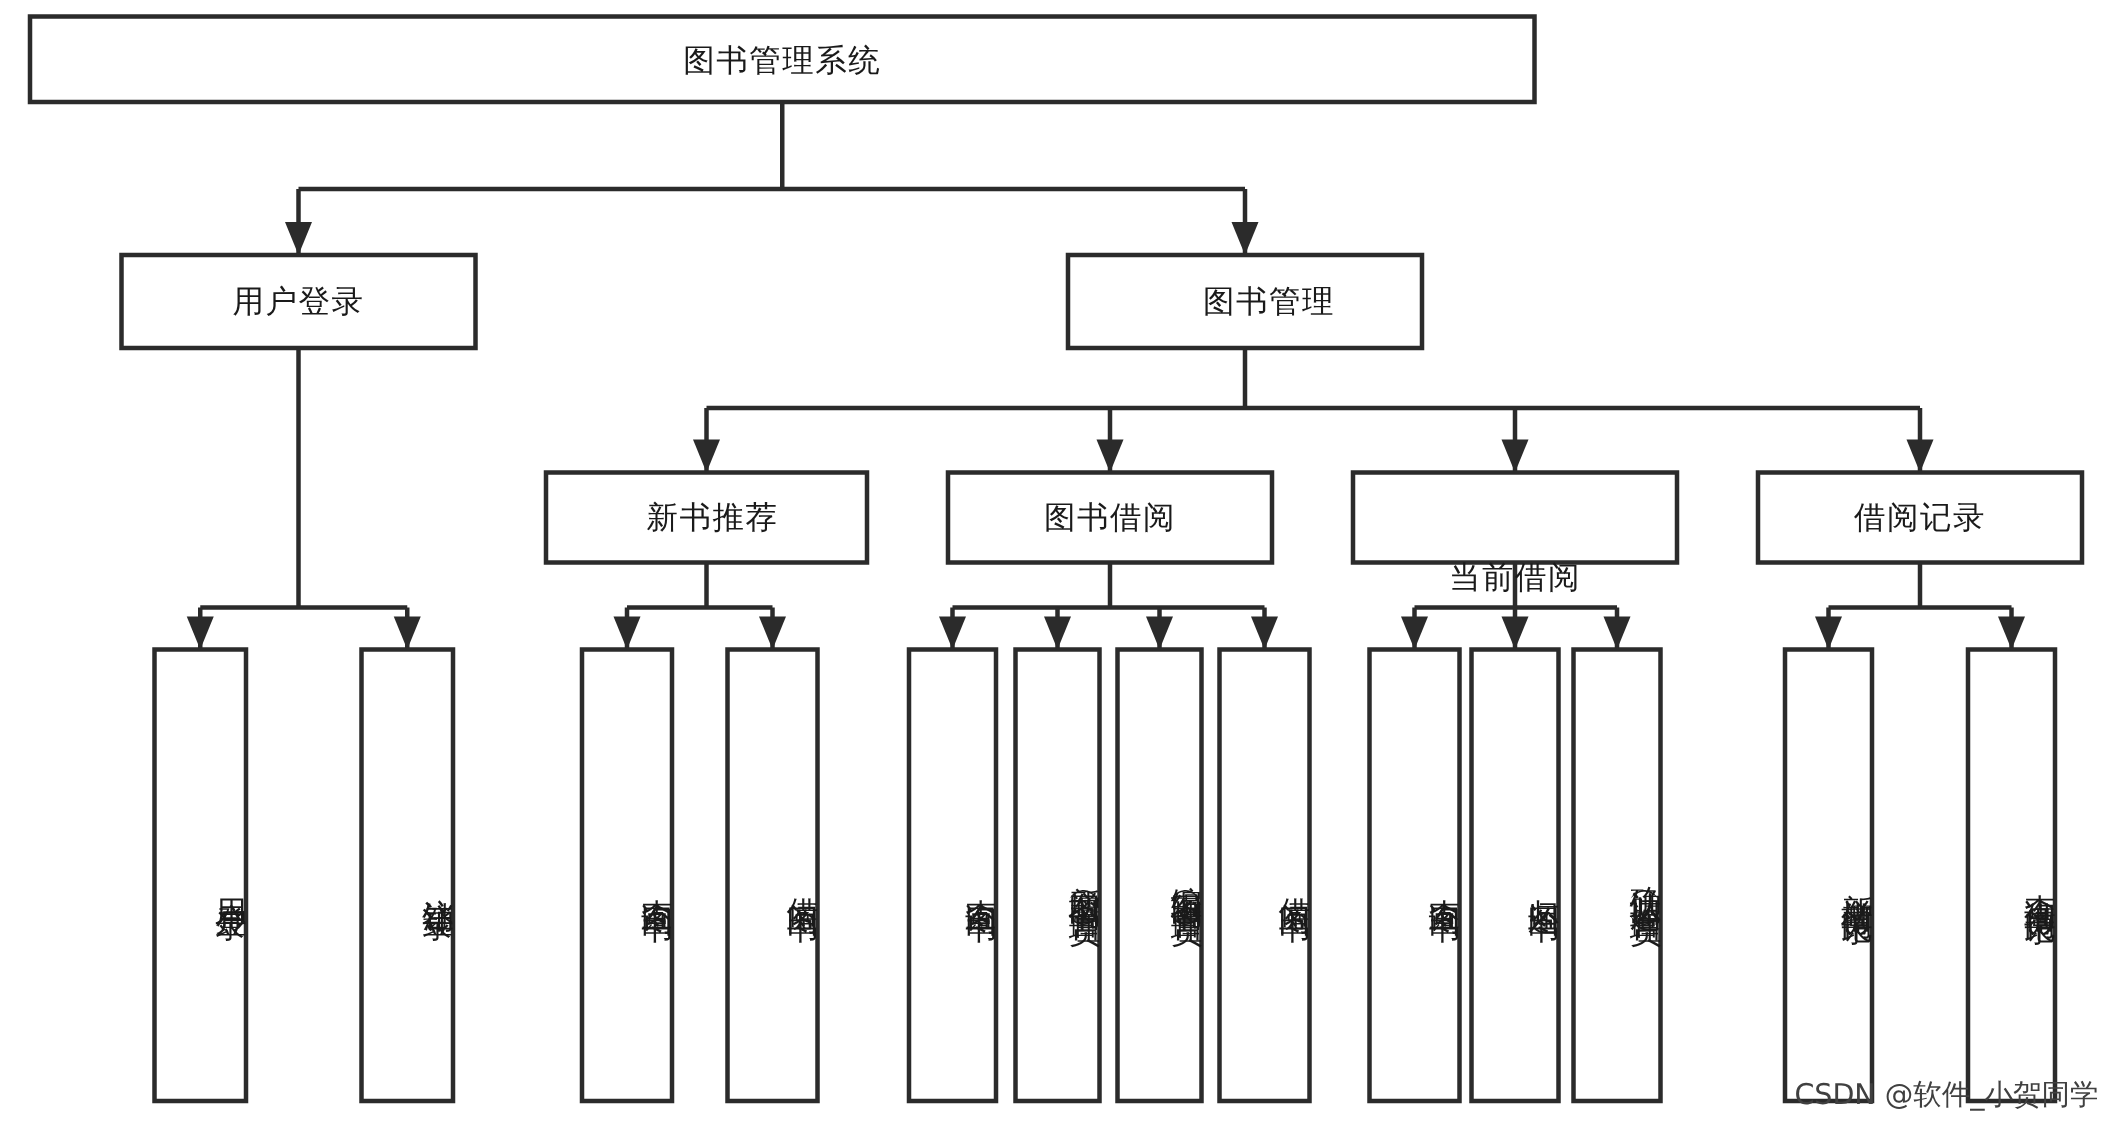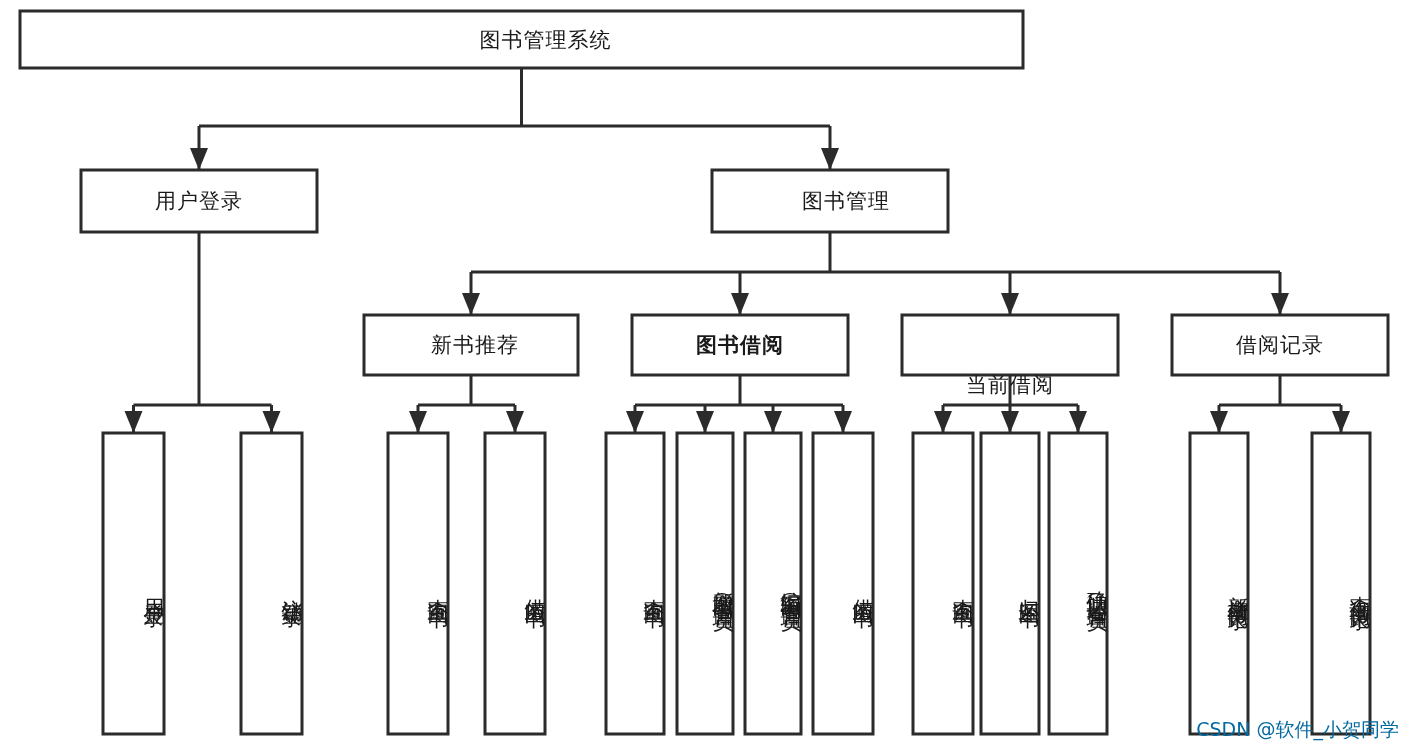--- a/index.html
+++ b/index.html
@@ -27,21 +27,21 @@
     color:#1a1a1a;
     letter-spacing:3px;
     white-space:nowrap;
     pointer-events:none;
   }
   .watermark{
     position:absolute;
     right:6px;
     bottom:4px;
     font-size:19px;
-    color:#0369a1;
+    color:#404040;
     font-family:"DejaVu Sans","Liberation Sans",sans-serif;
     white-space:nowrap;
   }
   .html-node-text{
     position:absolute;
     display:flex;align-items:center;justify-content:center;
     font-size:21px;color:#1a1a1a;letter-spacing:1px;
     pointer-events:none;
   }
 </style>
@@ -125,25 +125,25 @@
         <rect x="813" y="433" width="60" height="301" class="node-rect" rx="0" ry="0"></rect>
         <rect x="913" y="433" width="60" height="301" class="node-rect" rx="0" ry="0"></rect>
         <rect x="981" y="433" width="58" height="301" class="node-rect" rx="0" ry="0"></rect>
         <rect x="1049" y="433" width="58" height="301" class="node-rect" rx="0" ry="0"></rect>
         <rect x="1190" y="433" width="58" height="301" class="node-rect" rx="0" ry="0"></rect>
         <rect x="1312" y="433" width="58" height="301" class="node-rect" rx="0" ry="0"></rect>
       </g>
   </svg>
 
   <div id="labels-layer">
-      <div class="html-node-text" style="left: 20px; top: 11px; width: 1003px; height: 57px; padding-left: 24px;">图书管理系统</div>
+      <div class="html-node-text" style="left: 20px; top: 11px; width: 1003px; height: 57px;">图书管理系统</div>
       <div class="html-node-text" style="left: 81px; top: 170px; width: 236px; height: 62px;">用户登录</div>
       <div class="html-node-text" style="left: 712px; top: 170px; width: 236px; height: 62px; padding-left: 16px;">图书管理</div>
       <div class="html-node-text" style="left: 364px; top: 315px; width: 222px; height: 60px;">新书推荐</div>
-      <div class="html-node-text" style="left: 632px; top: 315px; width: 216px; height: 60px; font-weight: bold;">图书借阅</div>
+      <div class="html-node-text" style="left: 632px; top: 315px; width: 216px; height: 60px;">图书借阅</div>
       <div class="html-node-text" style="left: 902px; top: 315px; width: 216px; height: 60px; margin-top: 40px;">当前借阅</div>
       <div class="html-node-text" style="left: 1172px; top: 315px; width: 216px; height: 60px;">借阅记录</div>
       <div class="leaf-text-wrap" style="left: 103px; top: 447px; width: 61px; height: 281px;">用户登录</div>
       <div class="leaf-text-wrap" style="left: 241px; top: 447px; width: 61px; height: 281px;">注销登录</div>
       <div class="leaf-text-wrap" style="left: 388px; top: 447px; width: 60px; height: 281px;">查询图书</div>
       <div class="leaf-text-wrap" style="left: 485px; top: 447px; width: 60px; height: 281px;">借阅图书</div>
       <div class="leaf-text-wrap" style="left: 606px; top: 447px; width: 58px; height: 281px;">查询图书</div>
       <div class="leaf-text-wrap" style="left: 677px; top: 447px; width: 56px; height: 281px;">新增图书（管理员）</div>
       <div class="leaf-text-wrap" style="left: 745px; top: 447px; width: 56px; height: 281px;">编辑图书（管理员）</div>
       <div class="leaf-text-wrap" style="left: 813px; top: 447px; width: 60px; height: 281px;">借阅图书</div>

